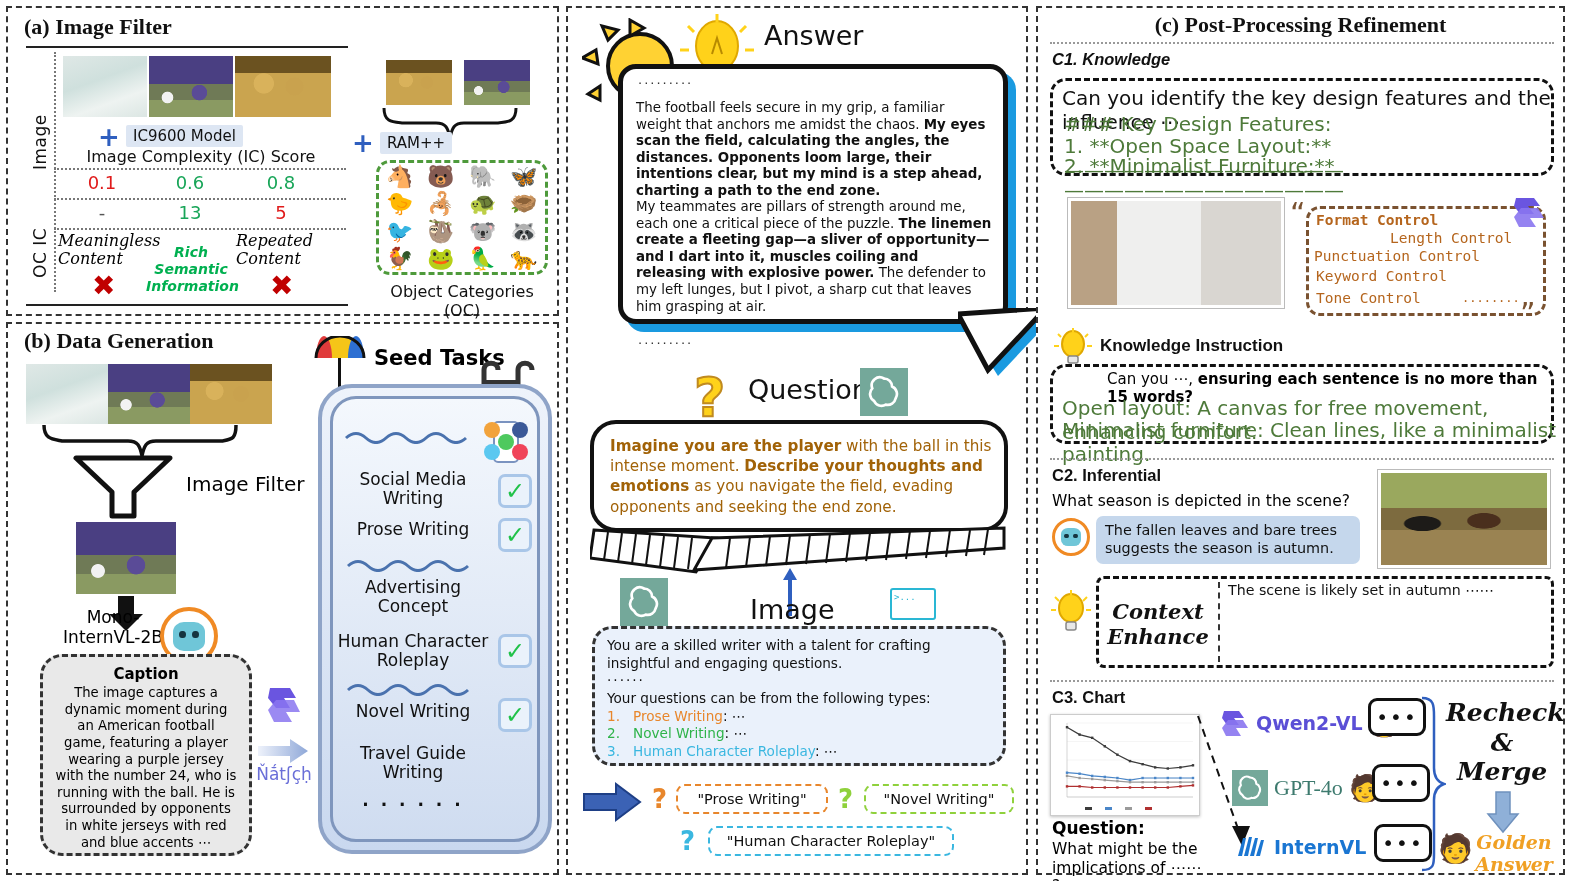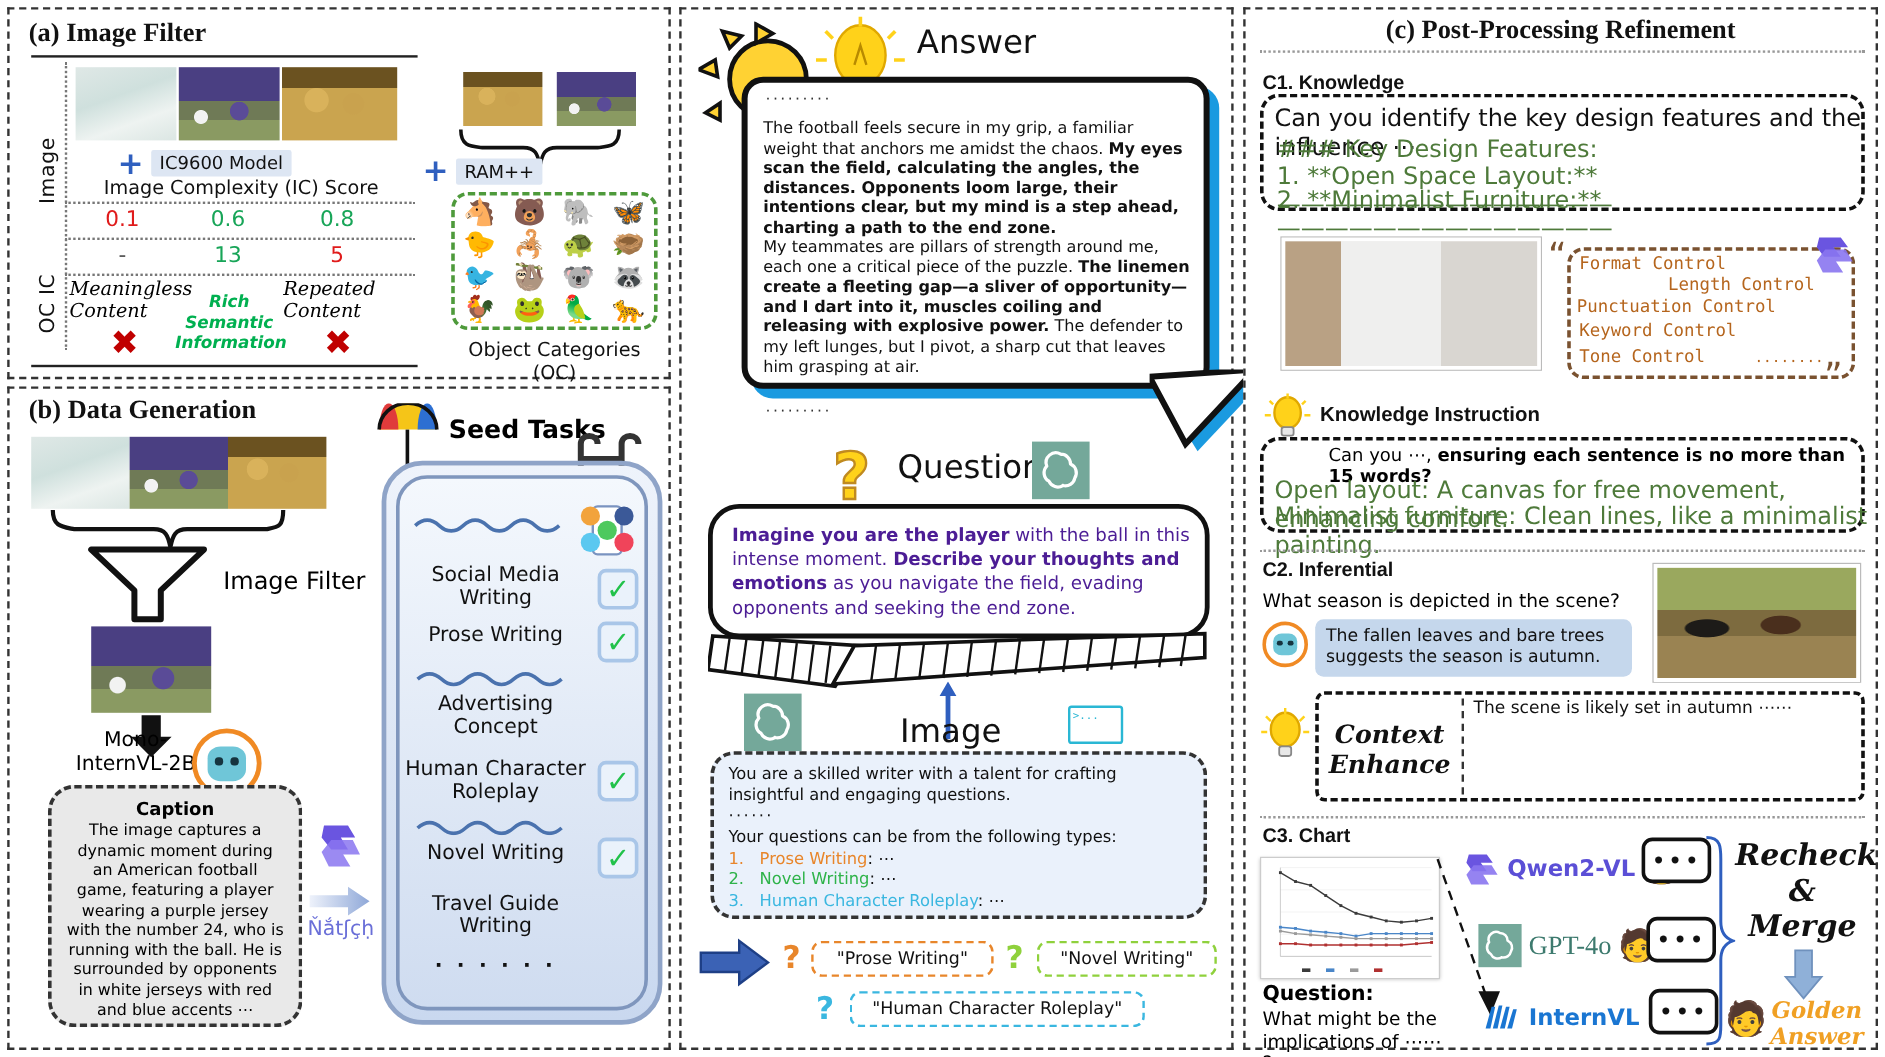--- a/index.html
+++ b/index.html
@@ -59,21 +59,21 @@
 
   
   #panelM{left:566px;top:6px;width:462px;height:869px;border:2px dashed #333;box-sizing:border-box;position:absolute;background:#fff;}
   .bubble{position:absolute;border:5px solid #111;border-radius:18px;background:#fff;box-sizing:border-box;}
   .bubble-shadow{position:absolute;background:#1a9ae0;border-radius:18px;}
   .ansText{position:absolute;font-size:13.4px;line-height:1.235;color:#111;}
   .ansText b{font-weight:bold;}
   .sec-title{position:absolute;font-size:27px;color:#111;}
   .gptlogo{position:absolute;background:#74a89a;display:flex;align-items:center;justify-content:center;}
   .qbubble{position:absolute;border:4px solid #111;border-radius:26px;background:#fff;box-sizing:border-box;}
-  .qtext{position:absolute;font-size:15.2px;line-height:1.33;color:#4c1d95;}
+  .qtext{position:absolute;font-size:15.2px;line-height:1.33;color:#a16207;}
   .promptbox{position:absolute;border:3px dashed #333;border-radius:20px;background:#eaf1fb;box-sizing:border-box;padding:8px 12px;font-size:13.6px;line-height:1.3;color:#111;}
   .tag{position:absolute;border:2px dashed;border-radius:9px;background:#fff;box-sizing:border-box;display:flex;align-items:center;justify-content:center;font-size:14.5px;color:#111;}
   .qmark{position:absolute;font-weight:bold;font-size:26px;line-height:1;}
 
   
   #panelC{left:1036px;top:6px;width:529px;height:869px;}
   #panelC .ptitle{position:absolute;width:100%;text-align:center;top:4px;}
   .sub{position:absolute;font-weight:bold;font-size:16.5px;color:#111;font-family:"Liberation Sans",sans-serif;}
   .dashbox{position:absolute;border:3px dashed #111;border-radius:16px;background:#fff;box-sizing:border-box;}
   .kline{position:absolute;font-size:20px;color:#111;}
@@ -382,36 +382,36 @@
   <div class="qmark" style="left:270px;top:778px;color:#8fd13c;">?</div>
   <div class="tag" style="left:296px;top:776px;width:150px;height:30px;border-color:#8fd13c;">"Novel Writing"</div>
   <div class="qmark" style="left:112px;top:820px;color:#3ab7e0;">?</div>
   <div class="tag" style="left:140px;top:818px;width:246px;height:30px;border-color:#3ab7e0;">"Human Character Roleplay"</div>
 </div>
 
 <div class="panel" id="panelC">
   <div class="ptitle">(c) Post-Processing Refinement</div>
   <div class="dotrule" style="left:12px;top:34px;width:504px;border-top-style:dotted;border-color:#999;"></div>
 
-  <div class="sub" style="left:14px;top:52px;">C1. Knowledge</div>
+  <div class="sub" style="left:14px;top:42px;font-style:italic;">C1. Knowledge</div>
   <div class="dashbox" style="left:12px;top:70px;width:504px;height:98px;"></div>
   <div class="kline" style="left:24px;top:78px;">Can you identify the key design features and the influence ⋯</div>
   <div class="kline gtext" style="left:26px;top:104px;">### Key Design Features:</div>
   <div class="kline gtext" style="left:26px;top:126px;">1.    **Open Space Layout:**  ——————————————</div>
   <div class="kline gtext" style="left:26px;top:146px;">2.    **Minimalist Furniture:** ——————————————</div>
 
   <div class="photo ph-room" style="left:30px;top:190px;width:216px;height:110px;"></div>
 
   <div style="position:absolute;left:252px;top:188px;font-size:30px;color:#7a5230;">“</div>
   <div class="quotebox" style="left:268px;top:198px;width:240px;height:110px;"></div>
   <svg style="position:absolute;left:470px;top:186px;" width="40" height="36">
     <path d="M8,4 L26,4 L32,12 L20,12 L26,20 L12,20 L6,12 Z" fill="#6a55e0"></path>
     <path d="M13,14 L30,14 L36,24 L22,24 L28,33 L11,33 L6,23 Z" fill="#8a76f0" opacity=".9"></path>
   </svg>
-  <div class="ctrl" style="left:278px;top:204px;">Format Control</div>
+  <div class="ctrl" style="left:278px;top:204px;font-weight:bold;">Format Control</div>
   <div class="ctrl" style="left:352px;top:222px;">Length Control</div>
   <div class="ctrl" style="left:276px;top:240px;">Punctuation Control</div>
   <div class="ctrl" style="left:278px;top:260px;">Keyword Control</div>
   <div class="ctrl" style="left:278px;top:282px;">Tone Control</div>
   <div class="ctrl" style="left:424px;top:286px;font-size:12px;">········</div>
   <div style="position:absolute;left:482px;top:288px;font-size:30px;color:#7a5230;">”</div>
 
   <svg class="bulb" style="left:14px;top:318px;" width="42" height="42">
     <ellipse cx="21" cy="18" rx="11" ry="13" fill="#ffd21a" stroke="#e0a800" stroke-width="2"></ellipse>
     <rect x="16" y="30" width="10" height="7" rx="2" fill="#e8e8e8" stroke="#888" stroke-width="1.5"></rect>

